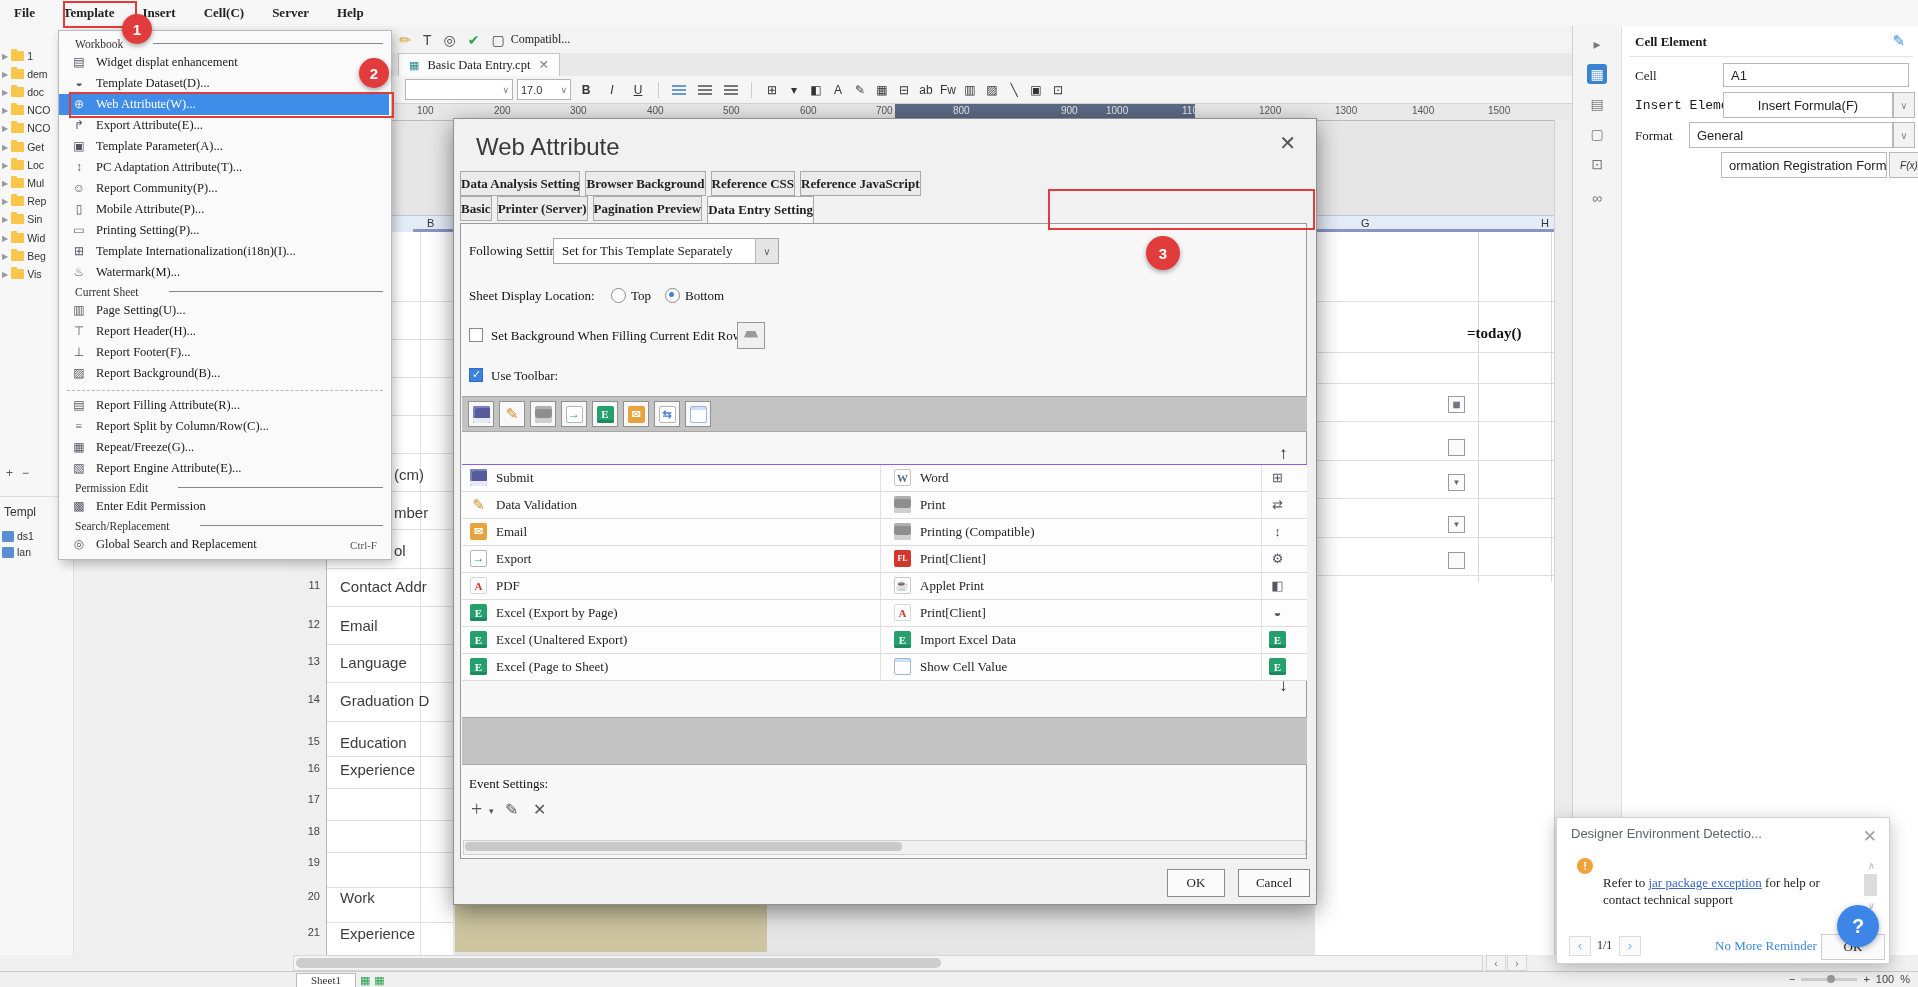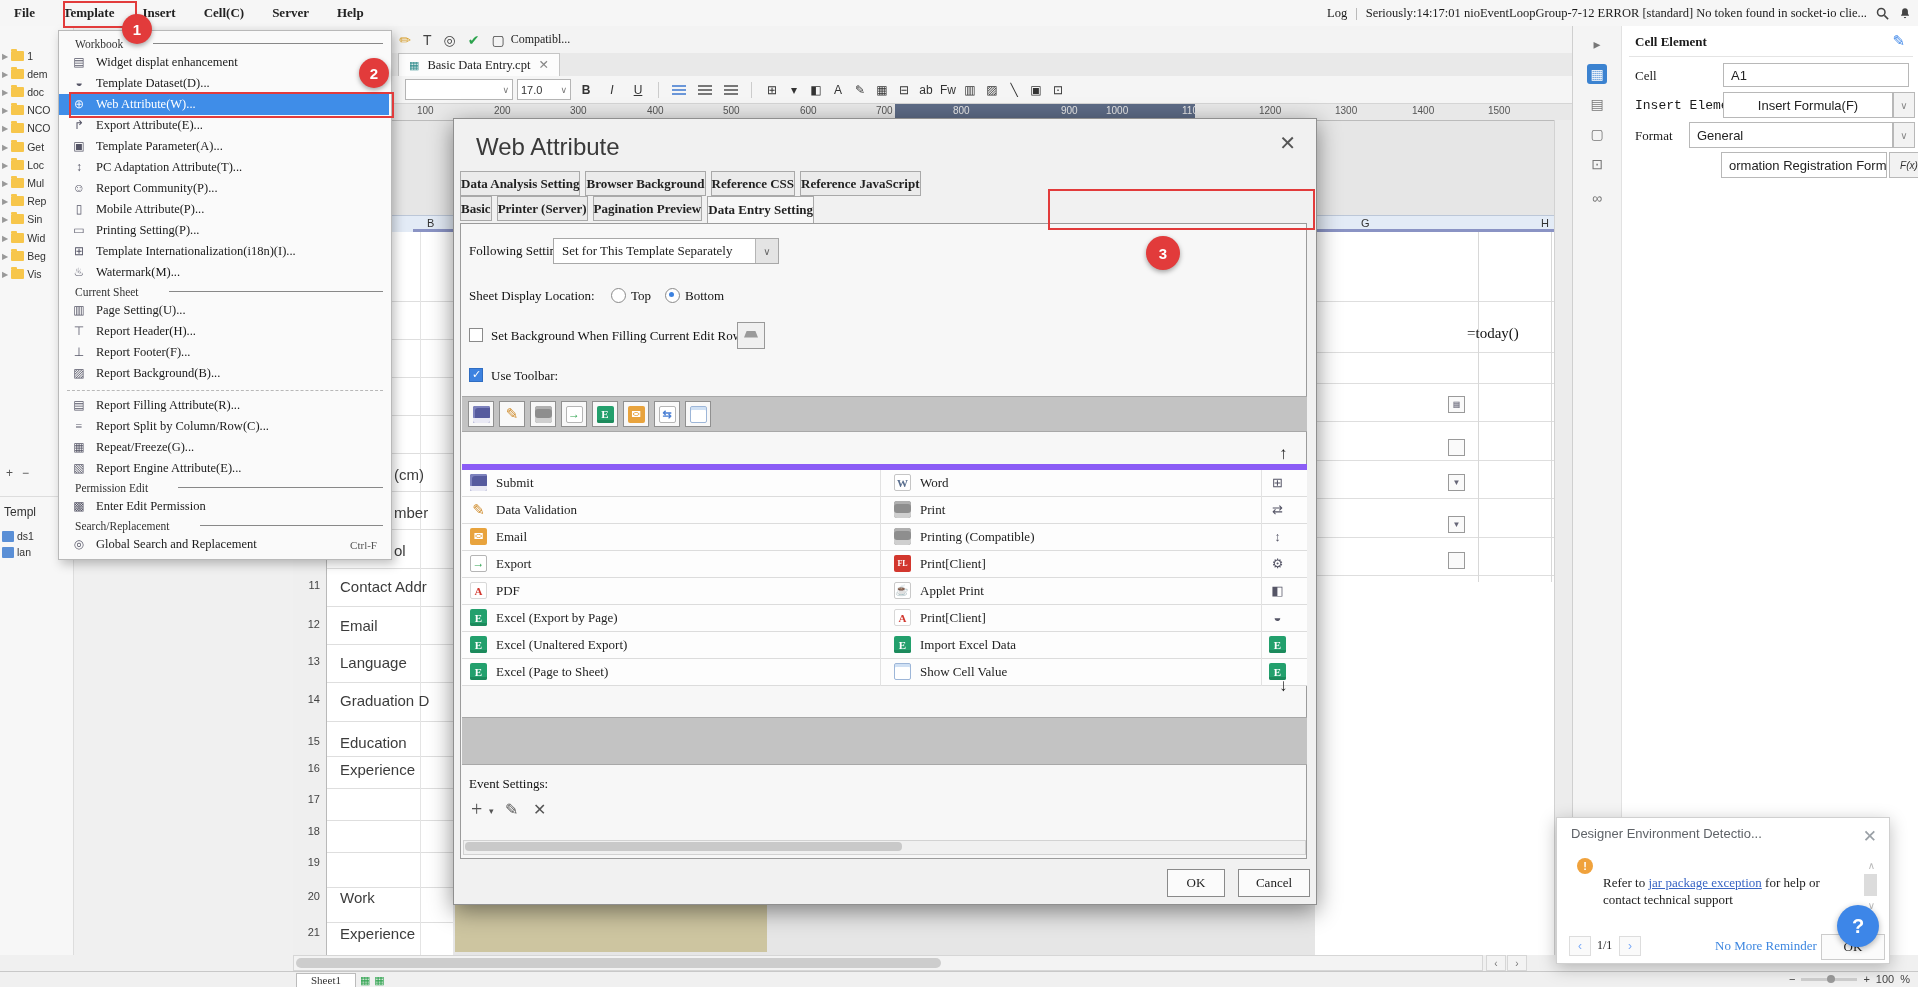--- a/index.html
+++ b/index.html
@@ -46,21 +46,21 @@
   .rmark{position:absolute;top:1px;font-size:10px;color:#555;}
   .rmark.rk-dark{color:#e8e8e8;}
   
   .sheetbg{left:293px;top:120px;width:1261px;height:835px;background:#e6e6e6;}
   .colhdr{left:293px;top:215px;width:1261px;height:17px;background:#e3ebf6;border-top:1px solid #bcc7d8;
           border-bottom:1px solid #aab6c8;}
   .colletter{position:absolute;top:1px;font-size:11px;color:#333;}
   .numcol{left:293px;top:232px;width:33px;height:723px;background:#efefef;border-right:1px solid #b9b9b9;}
   .rownum{position:absolute;right:6px;font-size:11px;color:#444;}
   .leftstrip{left:326px;top:232px;width:127px;height:723px;background:#fff;}
-  .rightstrip{left:1315px;top:232px;width:239px;height:723px;background:#fff;}
+  .rightstrip{left:1315px;top:232px;width:239px;height:723px;background:#fff;font-weight:bold;}
   .rowline{position:absolute;left:0;width:100%;border-top:1px solid #dedede;height:0;}
   .rowlabel{position:absolute;left:14px;font-size:15px;color:#3c3c3c;white-space:nowrap;}
   .fragtext{position:absolute;left:68px;font-size:15px;color:#3c3c3c;white-space:nowrap;}
   .band{background:#8a93c4;}
   .wbox{position:absolute;left:133px;width:15px;height:15px;background:#fafafa;border:1px solid #9a9a9a;
         font-size:8px;color:#667;display:flex;align-items:center;justify-content:center;}
   
   .ddmenu{left:58px;top:30px;width:334px;height:530px;background:#fafafa;border:1px solid #b9b9b9;
           box-shadow:3px 4px 10px rgba(0,0,0,.25);z-index:40;padding-top:4px;box-sizing:border-box;
           font-family:"Liberation Serif",serif;}
@@ -106,21 +106,21 @@
   .ic-export{background:#fff;border:1px solid #b5b5b5;color:#2ea44f;font-size:12px;}
   .ic-excel{background:#23a06d;color:#fff;box-shadow:inset 0 -5px 0 -2px #1c8a5c;}
   .ic-mail{background:#e8a33d;color:#fff;font-size:11px;}
   .ic-import{background:#fff;border:1px solid #b5b5b5;color:#4a7fd4;font-size:11px;}
   .ic-window{background:#fff;border:1px solid #9db6d8;box-shadow:inset 0 3px 0 #cfe0f4;}
   .ic-word{background:#fff;border:1px solid #c5c5c5;color:#5a6f8f;}
   .ic-fl{background:#d2372e;color:#fff;font-size:8px;}
   .ic-pdf{background:#fff;border:1px solid #d8d8d8;color:#d2372e;}
   .ic-applet{background:#fff;border:1px solid #c9c9c9;font-size:11px;font-weight:normal;}
   .ic-gray{color:#556;font-size:13px;font-weight:normal;}
-  .dlist{position:absolute;left:1px;width:845px;background:#fdfdfd;border-top:6px solid #8b5cf6;}
+  .dlist{position:absolute;left:1px;width:845px;background:#fdfdfd;border-top:1px solid #8b5cf6;}
   .drow{position:relative;height:26px;border-bottom:1px solid #dcdcdc;}
   .drow .lic{position:absolute;left:8px;top:4px;}
   .drow .ll{position:absolute;left:34px;top:5px;font-size:13px;}
   .drow .ric{position:absolute;left:432px;top:4px;}
   .drow .rl{position:absolute;left:458px;top:5px;font-size:13px;}
   .drow .eic{position:absolute;left:807px;top:4px;}
   .vline{position:absolute;top:0;width:1px;background:#e2e2e2;height:100%;}
   .scar{position:absolute;left:818px;font-size:17px;color:#222;}
   .evicon{font-size:16px;color:#555;}
   .dbtn{position:absolute;height:26px;background:#fbfbfb;border:1px solid #8a8a8a;display:flex;align-items:center;
@@ -292,32 +292,20 @@
 
   <div class="abs menubar">
     <div style="display:flex;">
         <span class="menu-item">File</span>
         <span class="menu-item">Template</span>
         <span class="menu-item">Insert</span>
         <span class="menu-item">Cell(C)</span>
         <span class="menu-item">Server</span>
         <span class="menu-item">Help</span>
       </div>
-    <div class="logwrap">
-      <span>Log</span>
-      <span style="color:#999;">|</span>
-      <span>Seriously:14:17:01 nioEventLoopGroup-7-12 ERROR [standard] No token found in socket-io clie...</span>
-      <svg width="15" height="15" viewBox="0 0 24 24">
-          <circle cx="10" cy="10" r="6" fill="none" stroke="#444" stroke-width="2.4"></circle>
-          <line x1="15" y1="15" x2="21" y2="21" stroke="#444" stroke-width="2.4"></line>
-        </svg>
-      <svg width="14" height="15" viewBox="0 0 24 24">
-          <path d="M12 3c-3 0-5 2.2-5 5v4l-2 4h14l-2-4V8c0-2.8-2-5-5-5zM10 18a2 2 0 0 0 4 0z" fill="#444"></path>
-        </svg>
-    </div>
   </div>
 
   <div class="abs toolbar1">
     <div style="display:flex;margin-left:6px;">
         <span class="tglyph">⊞</span>
         <span class="tglyph">↻</span>
       </div>
     <div style="display:flex;margin-left:218px;align-items:center;">
         <span class="tglyph">↶</span>
         <span class="tglyph">↷</span>

